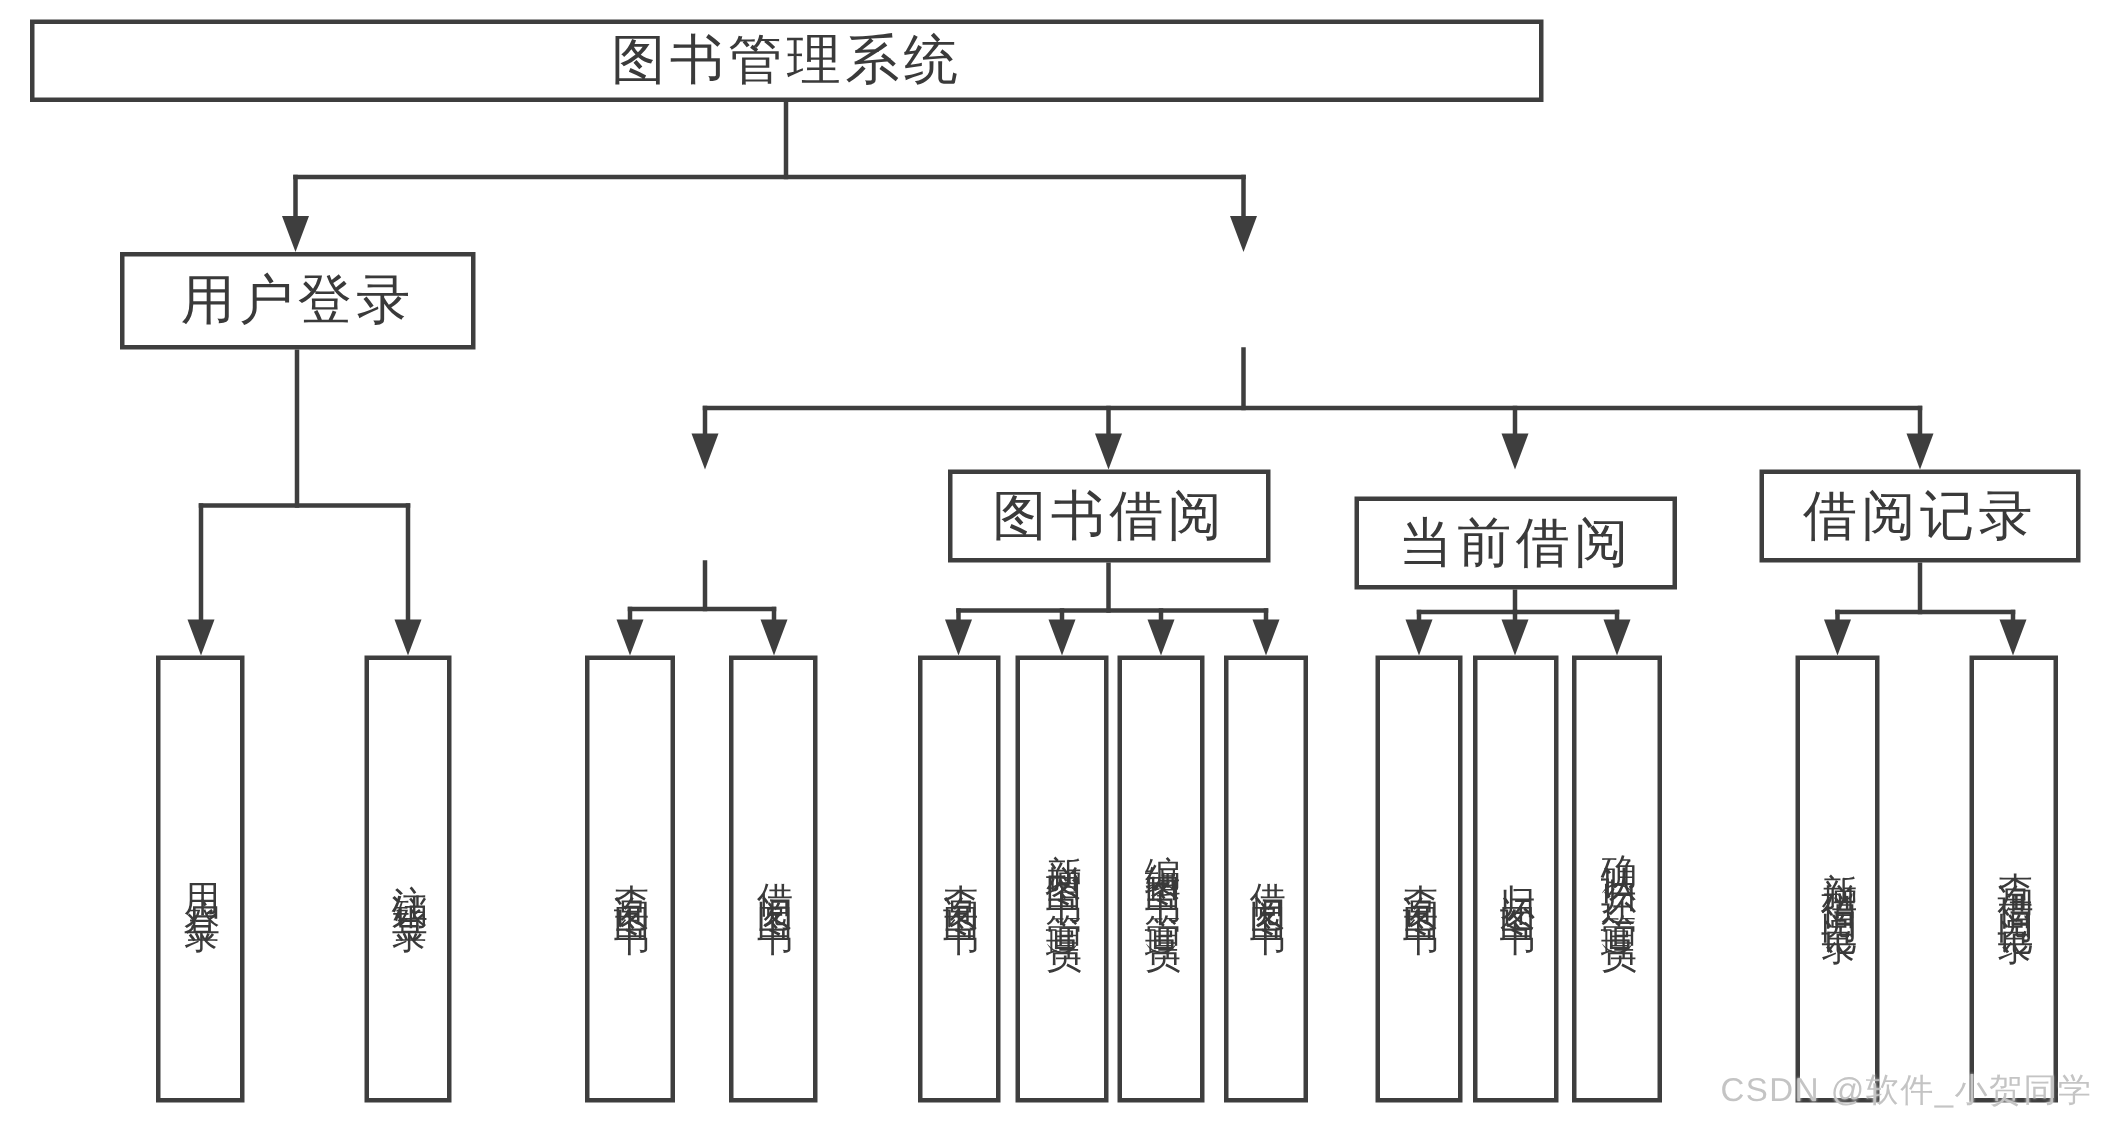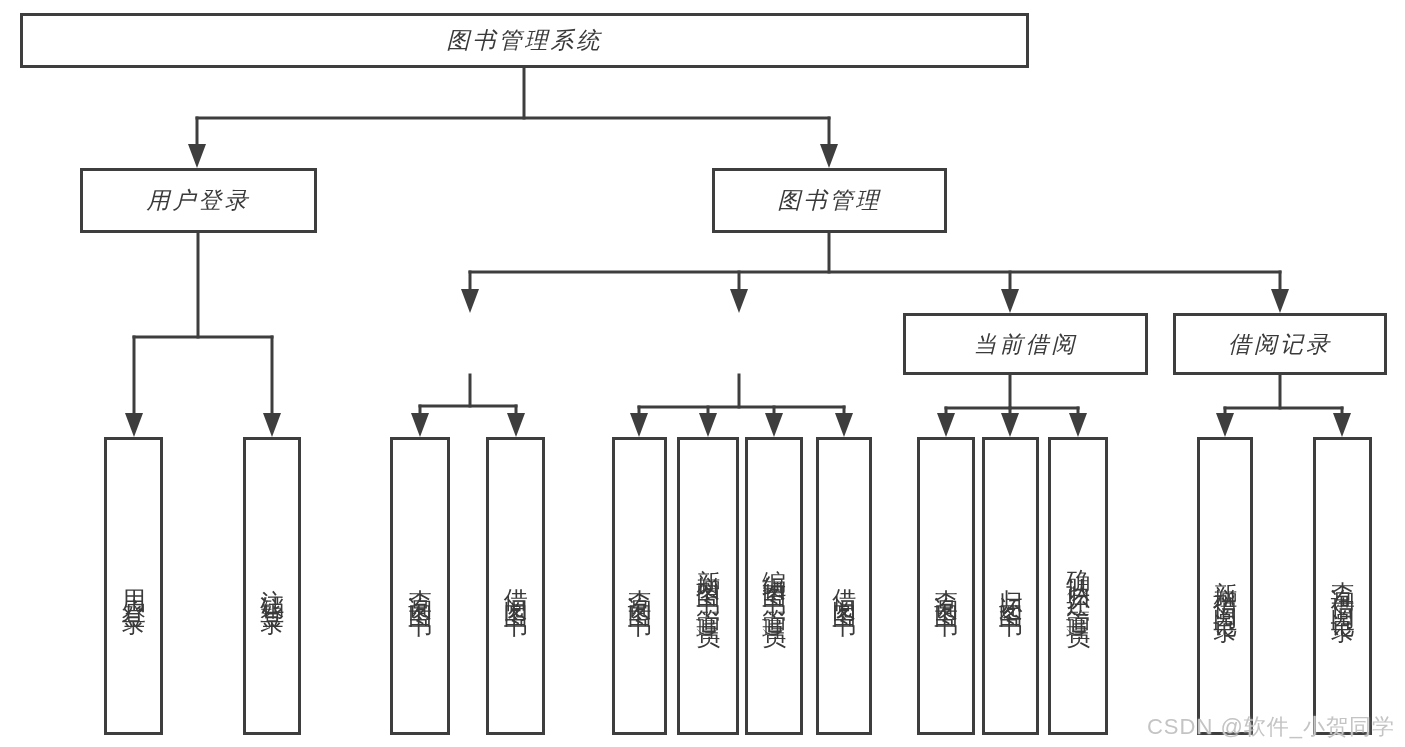--- a/index.html
+++ b/index.html
@@ -16,24 +16,23 @@
     position: absolute;
     box-sizing: border-box;
     border: 3px solid #3e3e3e;
     background: #ffffff;
     display: flex;
     align-items: center;
     justify-content: center;
     color: #3a3a3a;
   }
   .hbox {
-    font-size: 23px;
+    font-size: 36px;
     letter-spacing: 3px;
     white-space: nowrap;
-    font-style: italic;
   }
   .vbox span {
     writing-mode: vertical-rl;
     text-orientation: mixed;
     font-size: 24px;
     line-height: 1.1;
     letter-spacing: 8px;
     white-space: nowrap;
   }
   .vbox { top: 437px; height: 298px; }
@@ -121,23 +120,23 @@
       <polygon points="1001,413 1019,413 1010,437"></polygon>
       <polygon points="1069,413 1087,413 1078,437"></polygon>
       <polygon points="1216,413 1234,413 1225,437"></polygon>
       <polygon points="1333,413 1351,413 1342,437"></polygon>
     </g>
   </svg>
 
   <div class="node hbox" style="left:20px;top:13px;width:1009px;height:55px">图书管理系统</div>
 
   <div class="node hbox" style="left:80px;top:168px;width:237px;height:65px">用户登录</div>
-  <div class="node hbox" style="left:712px;top:168px;width:235px;height:65px">图书管理</div>
 
-  <div class="node hbox" style="left:903px;top:313px;width:245px;height:62px">当前借阅</div>
+  <div class="node hbox" style="left:632px;top:313px;width:215px;height:62px">图书借阅</div>
+  <div class="node hbox" style="left:903px;top:331px;width:215px;height:62px">当前借阅</div>
   <div class="node hbox" style="left:1173px;top:313px;width:214px;height:62px">借阅记录</div>
 
   <div class="node vbox" style="left:104px;width:59px">
     <span>用户登录</span>
   </div>
   <div class="node vbox" style="left:243px;width:58px">
     <span>注销登录</span>
   </div>
 
   <div class="node vbox" style="left:390px;width:60px">

